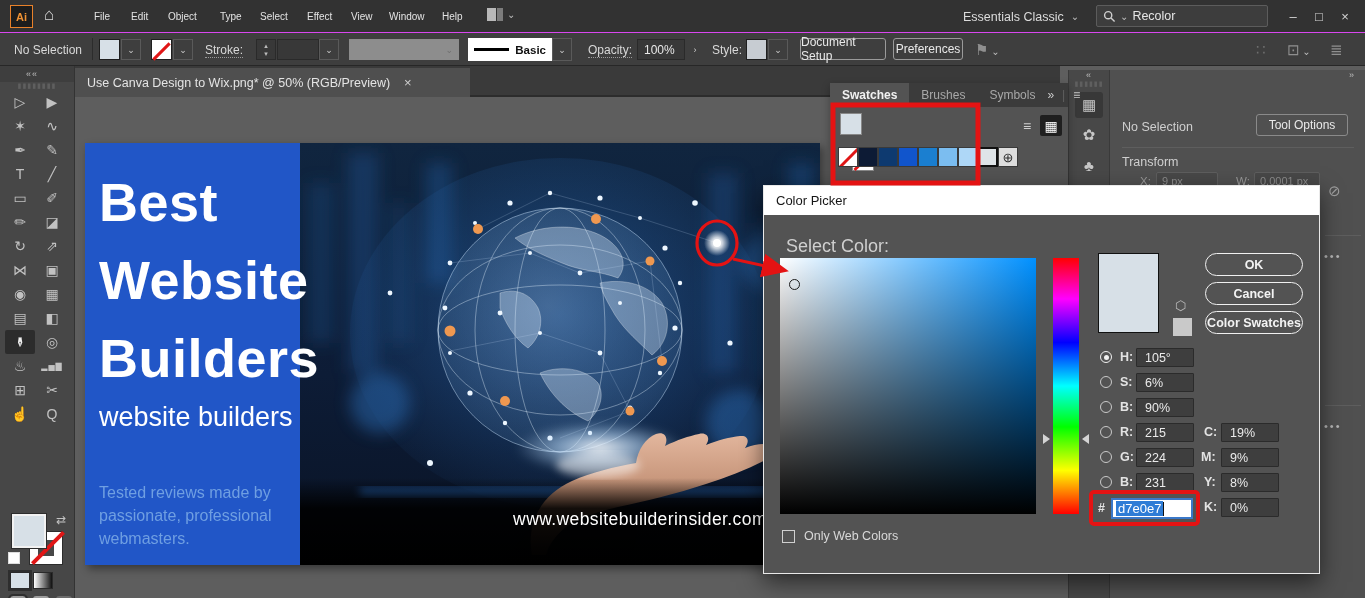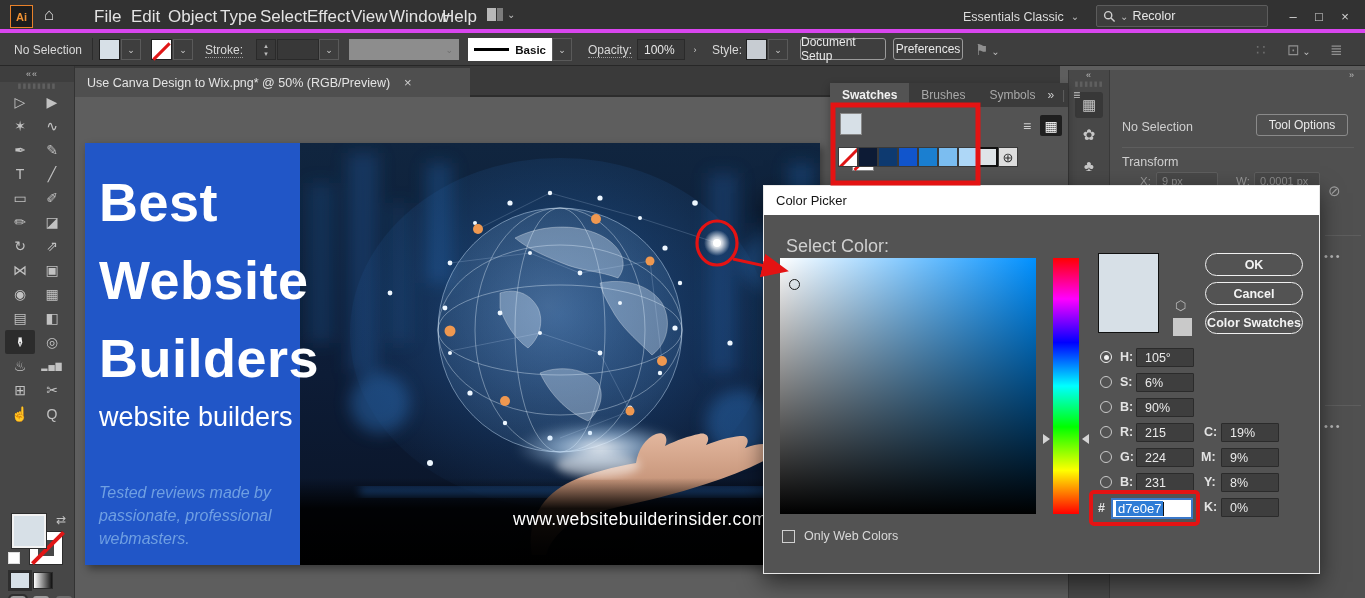--- a/index.html
+++ b/index.html
@@ -2,25 +2,25 @@
 <html><head>
 <meta charset="utf-8">
 <style>
   * { margin:0; padding:0; box-sizing:border-box; }
   html,body { width:1365px; height:598px; overflow:hidden; background:#5e5e5e;
               font-family:"Liberation Sans", sans-serif; }
   .abs { position:absolute; }
   #stage { position:relative; width:1365px; height:598px; }
 
   
-  #menubar { left:0; top:0; width:1365px; height:33px; background:#323232; border-bottom:4px solid #d946ef; z-index:30;padding-left:48px; }
+  #menubar { left:0; top:0; width:1365px; height:33px; background:#323232; border-bottom:1px solid #d946ef; z-index:30;padding-left:48px; }
   .ai-logo { left:10px; top:5px; width:23px; height:23px; background:#1d1d1d; border:1px solid #e8812a; color:#ef9234;
              font-size:11px; font-weight:bold; display:flex; align-items:center; justify-content:center; }
   .home-ic { left:44px; top:5px; color:#d9d9d9; font-size:17px; }
-  .menu-item { top:0; height:33px; display:flex; align-items:center; color:#e3e3e3; font-size:17px; padding:0 8px; cursor:default; }
+  .menu-item { top:0; height:33px; display:flex; align-items:center; color:#e3e3e3; font-size:10px; padding:0 8px; cursor:default; }
   .ws-switch { left:487px; top:8px; color:#cfcfcf; font-size:11px; display:flex; gap:4px; align-items:center; }
   .ws-sq { width:16px; height:13px; background:#b9b9b9; position:relative; }
   .ws-sq::after{content:""; position:absolute; right:0; top:0; width:6px; height:13px; background:#7c7c7c; border-left:1px solid #323232;}
   .chev { color:#bdbdbd; font-size:10px; }
   #workspace-name { left:963px; top:0; height:33px; display:flex; align-items:center; gap:7px; color:#dcdcdc; font-size:12.5px; }
   #searchbox { left:1096px; top:5px; width:172px; height:22px; background:#3d3d3d; border:1px solid #5c5c5c; border-radius:2px;
                display:flex; align-items:center; gap:4px; padding:0 6px; color:#e6e6e6; font-size:12.5px; }
   .winctl { top:0; height:33px; width:26px; display:flex; align-items:center; justify-content:center; color:#d6d6d6; font-size:13px; }
 
   
@@ -58,21 +58,21 @@
   #doc-tab { left:75px; top:68px; width:395px; height:29px; background:#4f4f4f; color:#e4e4e4; font-size:12.5px;
              display:flex; align-items:center; padding:0 12px; gap:14px; z-index:11; }
   #canvas { left:75px; top:97px; width:985px; height:501px; background:#5e5e5e; z-index:1; }
 
   
   #artwork { left:85px; top:143px; width:735px; height:422px; box-shadow:3px 4px 8px rgba(0,0,0,.4); z-index:5; overflow:hidden; }
   #bluepanel { left:0; top:0; width:215px; height:422px; }
   #photo { left:215px; top:0; width:520px; height:422px; }
   .headline { left:14px; top:20px; width:400px; color:#fff; font-weight:bold; font-size:54px; line-height:78px; letter-spacing:.5px; z-index:6;}
   .subhead  { left:14px; top:255px; width:400px; color:#fff; font-size:27px; line-height:38px; font-weight:400; z-index:6;}
-  .desc     { left:14px; top:338px; width:190px; color:#6f9fe2; font-size:16px; line-height:23px; z-index:6;font-style:italic;}
+  .desc     { left:14px; top:338px; width:190px; color:#6f9fe2; font-size:16px; line-height:23px; z-index:6;}
   #art-url  { left:390px; top:366px; width:330px; color:#fff; font-size:17.5px; letter-spacing:.4px; z-index:6; text-align:center;}
 
   
   #swatches-panel { left:830px; top:83px; width:238px; height:240px; background:#535353; z-index:15; box-shadow:0 3px 8px rgba(0,0,0,.3);}
   #sw-tabs { height:24px; background:#3b3b3b; display:flex; align-items:stretch; color:#a8a8a8; font-size:12px; }
   #sw-tabs .tab { padding:0 12px; display:flex; align-items:center; }
   #sw-tabs .active { background:#535353; color:#f1f1f1; font-weight:bold; }
   #sw-tabs .panel-ctrl { margin-left:auto; display:flex; align-items:center; gap:8px; color:#c9c9c9; padding-right:8px; font-size:12px;}
   .viewbtn { width:22px; height:21px; display:flex; align-items:center; justify-content:center; color:#cfcfcf; font-size:14px; border-radius:2px;}
   .viewbtn.active { background:#1f1f1f; color:#fff; }

